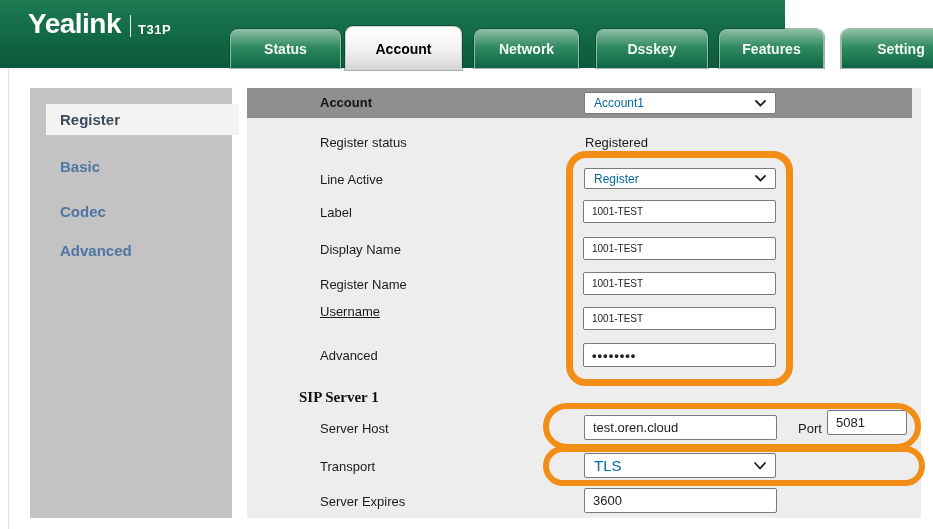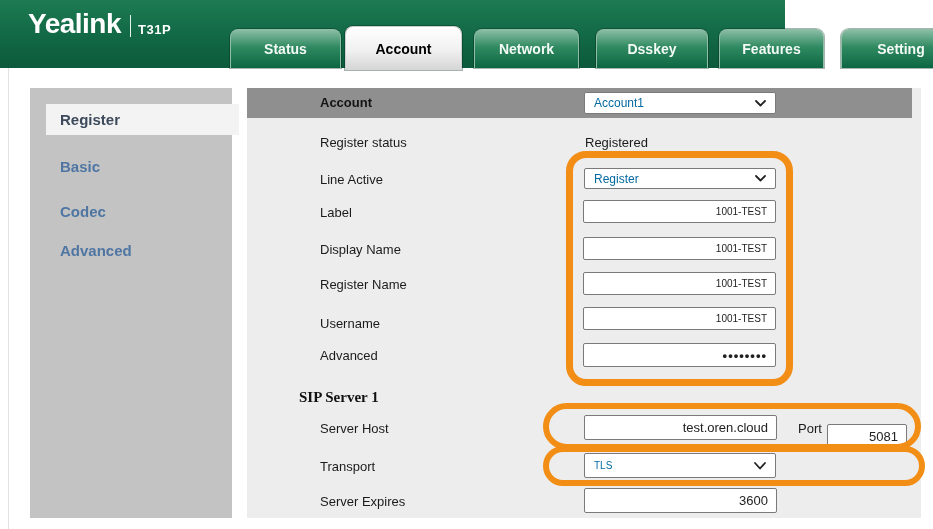--- a/index.html
+++ b/index.html
@@ -36,23 +36,23 @@
   .account-bar { position:absolute; left:0; top:0; width:665px; height:30px; background:#8f8f8f; }
   .account-bar .bar-label { position:absolute; left:73px; top:0; line-height:30px; font-size:13px; font-weight:bold; color:#141414; }
 
   .f-label { position:absolute; left:73px; font-size:13px; color:#1b1b1b; white-space:nowrap; }
   .f-value { position:absolute; left:338px; font-size:13px; color:#1b1b1b; }
   .section-label { position:absolute; left:52px; font-family:Liberation Serif, serif; font-size:15px; font-weight:bold; color:#111; }
 
   .sel { position:absolute; left:337px; width:192px; background:#fff; border:1px solid #7a7a7a; border-radius:2px;
          display:flex; align-items:center; justify-content:space-between; padding:0 9px; cursor:pointer; }
   .sel .sel-text { font-size:12px; color:#0369a1;text-align:right; }
-  .sel.lg .sel-text { font-size:10px; }
+  .sel.lg .sel-text { font-size:15px; }
   .inp { position:absolute; left:336px; width:193px; background:#fff; border:1px solid #7a7a7a; border-radius:2px;
-         font-family:"Liberation Sans", sans-serif; font-size:10px; color:#222; padding:0 8px; outline:none;text-align:right; }
+         font-family:"Liberation Sans", sans-serif; font-size:10px; color:#222; padding:0 8px; outline:none; }
   .inp.lg { font-size:13px; }
   .inp.pwd { font-size:13px; font-weight:bold; letter-spacing:1px; }
 
   
   .pill { position:absolute; border-style:solid; border-color:#f28d15; background:transparent; pointer-events:none; z-index:5; }
   .pill1 { left:566px; top:151px; width:227px; height:235px; border-width:7px; border-radius:20px; }
   .pill2 { left:543px; top:403px; width:378px; height:47px; border-width:6px; border-radius:24px; }
   .pill3 { left:543px; top:446px; width:382px; height:40px; border-width:6px; border-radius:20px; }
 
   .chev { flex:0 0 auto; }
@@ -130,32 +130,32 @@
 
     <span class="f-label" style="top:117px;">Label</span>
     <input class="inp" style="top: 112px; height: 23px;" value="1001-TEST">
 
     <span class="f-label" style="top:154px;">Display Name</span>
     <input class="inp" style="top: 149px; height: 23px;" value="1001-TEST">
 
     <span class="f-label" style="top:189px;">Register Name</span>
     <input class="inp" style="top: 184px; height: 23px;" value="1001-TEST">
 
-    <span class="f-label" style="top:228px;">Username</span>
+    <span class="f-label" style="top:216px;text-decoration:underline;">Username</span>
     <input class="inp" style="top: 219px; height: 23px;" value="1001-TEST">
 
     <span class="f-label" style="top:260px;">Advanced</span>
     <input class="inp pwd" style="top: 255px; height: 24px;" value="••••••••">
 
     <span class="section-label" style="top:301px;">SIP Server 1</span>
 
     <span class="f-label" style="top:333px;">Server Host</span>
     <input class="inp lg" style="top: 327px; height: 25px; left: 337px;" value="test.oren.cloud">
     <span class="f-label" style="left:551px; top:333px;">Port</span>
-    <input class="inp lg" style="left: 580px; top: 336px; width: 80px; height: 25px;" value="5081">
+    <input class="inp lg" style="left: 580px; top: 322px; width: 80px; height: 25px;" value="5081">
 
     <span class="f-label" style="top:371px;">Transport</span>
     <div class="sel lg" style="top:365px; height:25px;">
       <span class="sel-text">TLS</span>
       <svg class="chev" width="12" height="8" viewBox="0 0 12 8">
           <polyline points="1,1 6,6.5 11,1" fill="none" stroke="#222" stroke-width="1.8" stroke-linecap="round" stroke-linejoin="round"></polyline>
         </svg>
     </div>
 
     <span class="f-label" style="top:406px;">Server Expires</span>

